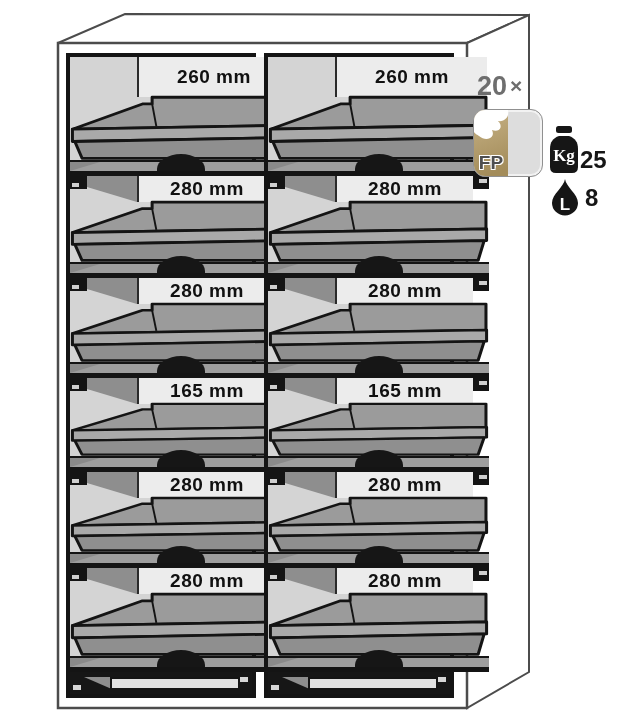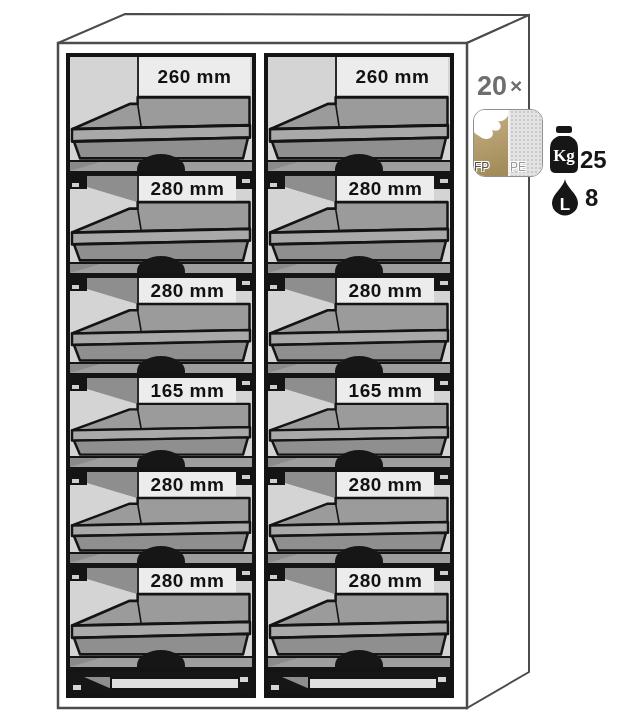--- a/index.html
+++ b/index.html
@@ -6,21 +6,21 @@
   .stage{position:relative;width:629px;height:718px;background:#fff;overflow:hidden;
          font-family:"Liberation Sans",sans-serif;}
   .cab-svg{position:absolute;left:0;top:0;}
 
   
   .door{position:absolute;top:53px;width:190px;height:645px;background:#d4d4d4;
         border:4px solid #141414;box-sizing:border-box;}
   .door.left{left:66px;} .door.right{left:264px;}
 
   
-  .comp{position:absolute;left:0;width:182px;}
+  .comp{position:absolute;left:0;width:182px;padding-left:39px;}
   .strip{position:absolute;left:0;right:0;top:0;height:26px;}
   .first .strip{height:40px;}
   .panel{position:absolute;left:67px;right:16px;top:0;bottom:0;background:#ececec;
          border-left:2px solid #2a2a2a;display:flex;align-items:center;justify-content:center;}
   .first .panel{right:2px;}
   .panel span{font-size:19px;font-weight:bold;color:#111;letter-spacing:.5px;white-space:nowrap;}
   .bracket{position:absolute;top:0;width:17px;height:13px;background:#141414;}
   .bracket.bl{left:0;} .bracket.br{right:0;}
   .bracket.bl::after{content:"";position:absolute;left:2px;bottom:2px;width:7px;height:4px;background:#cfcfcf;}
   .bracket.br::after{content:"";position:absolute;right:2px;top:3px;width:8px;height:4px;background:#cfcfcf;}
@@ -52,22 +52,22 @@
          font-weight:bold;color:#6e6e6e;white-space:nowrap;}
   .count .x{font-size:21px;vertical-align:2px;margin-left:3px;}
   .badge{position:absolute;left:473px;top:109px;width:70px;height:68px;border-radius:12px;
          border:1.5px solid #909090;box-sizing:border-box;overflow:hidden;
          box-shadow:inset 0 0 0 2px #f2f2f2;background:#ddd;}
   .half{position:absolute;top:0;bottom:0;width:50%;}
   .half.fp{left:0;background:linear-gradient(160deg,#c3ae81 10%,#a38c5a 90%);}
   .half.pe{right:0;background:#e3e3e3;
            background-image:radial-gradient(#c9c9c9 1px,transparent 1.2px);background-size:4px 4px;
            border-left:2px solid #f2f2f2;box-sizing:border-box;}
-  .half .mat{position:absolute;left:0;right:0;bottom:2px;text-align:left;
-         font-size:12px;font-weight:normal;
+  .half .mat{position:absolute;left:0;right:0;bottom:2px;text-align:center;
+         font-size:19px;font-weight:bold;
          text-shadow:-1px -1px 0 #fff,1px -1px 0 #fff,-1px 1px 0 #fff,1px 1px 0 #fff;}
   .half.fp .mat{color:#4f4f4f;} .half.pe .mat{color:#9a9a9a;}
   .splash{position:absolute;left:0;top:0;}
   .spec-icon{position:absolute;}
   .spec-val{position:absolute;font-size:24px;font-weight:bold;color:#161616;}
   .kg-txt{font-family:"Liberation Serif",serif;font-weight:bold;font-size:17px;fill:#fff;}
   .l-txt{font-family:"Liberation Sans",sans-serif;font-weight:bold;font-size:17px;fill:#fff;}
 </style>
 </head>
 <body>
@@ -348,23 +348,20 @@
 
   <div class="count"><span>20</span><span class="x">×</span></div>
 
   <div class="badge">
     <div class="half fp">
       <svg class="splash" width="36" height="34" viewBox="0 0 36 34">
         <path d="M0,0 H34 C36,8 29,12 24,11 C30,17 25,23 18,20 C22,28 12,32 5,26 C3,24 2,25 0,22 Z" fill="#ffffff"></path>
       </svg>
       <span class="mat">FP</span>
     </div>
-    <div class="half pe">
-      <span class="mat">PE</span>
-    </div>
   </div>
 
   <svg class="spec-icon" style="left:548px;top:126px" width="32" height="50" viewBox="0 0 32 50">
     <rect x="8" y="0" width="16" height="7" rx="2.5" fill="#161616"></rect>
     <path d="M11,10 H21 C27,12 30,16 30,23 V41 Q30,47 24,47 H8 Q2,47 2,41 V23 C2,16 5,12 11,10 Z" fill="#161616"></path>
     <text class="kg-txt" x="16" y="35" text-anchor="middle">Kg</text>
   </svg>
   <div class="spec-val" style="left:580px;top:146px">25</div>
 
   <svg class="spec-icon" style="left:551px;top:178px" width="28" height="38" viewBox="0 0 28 38">

